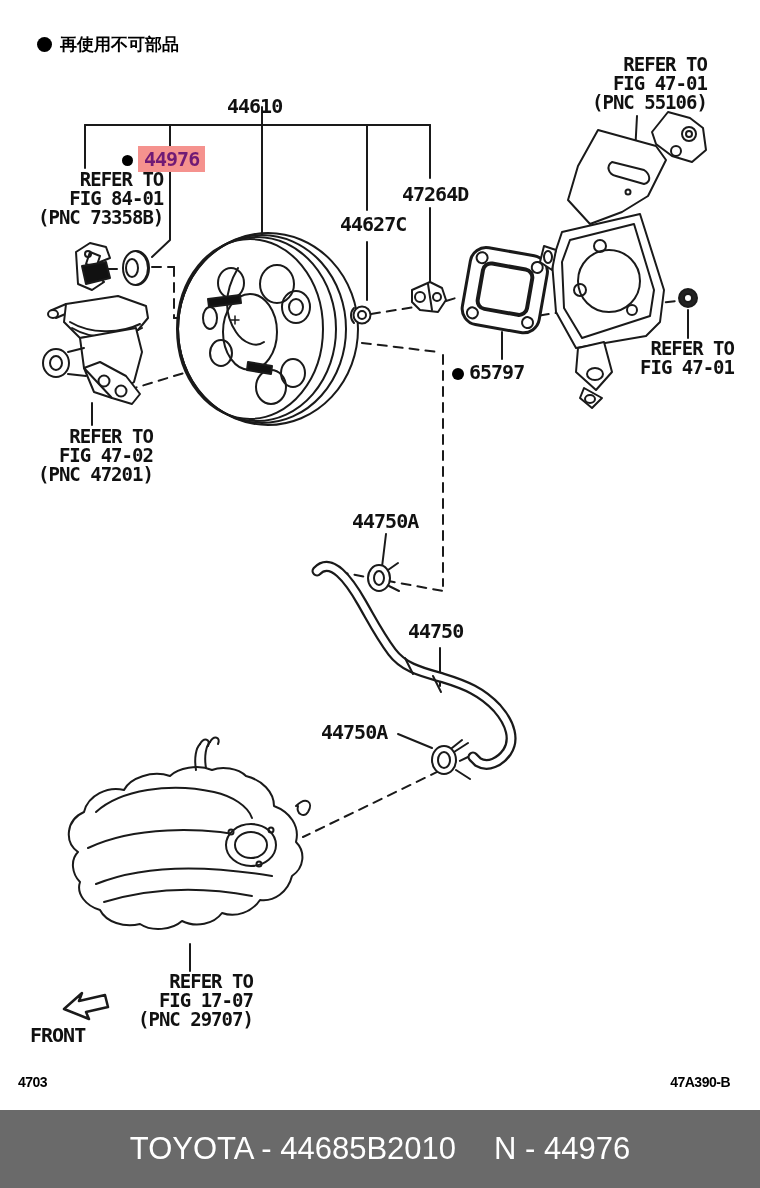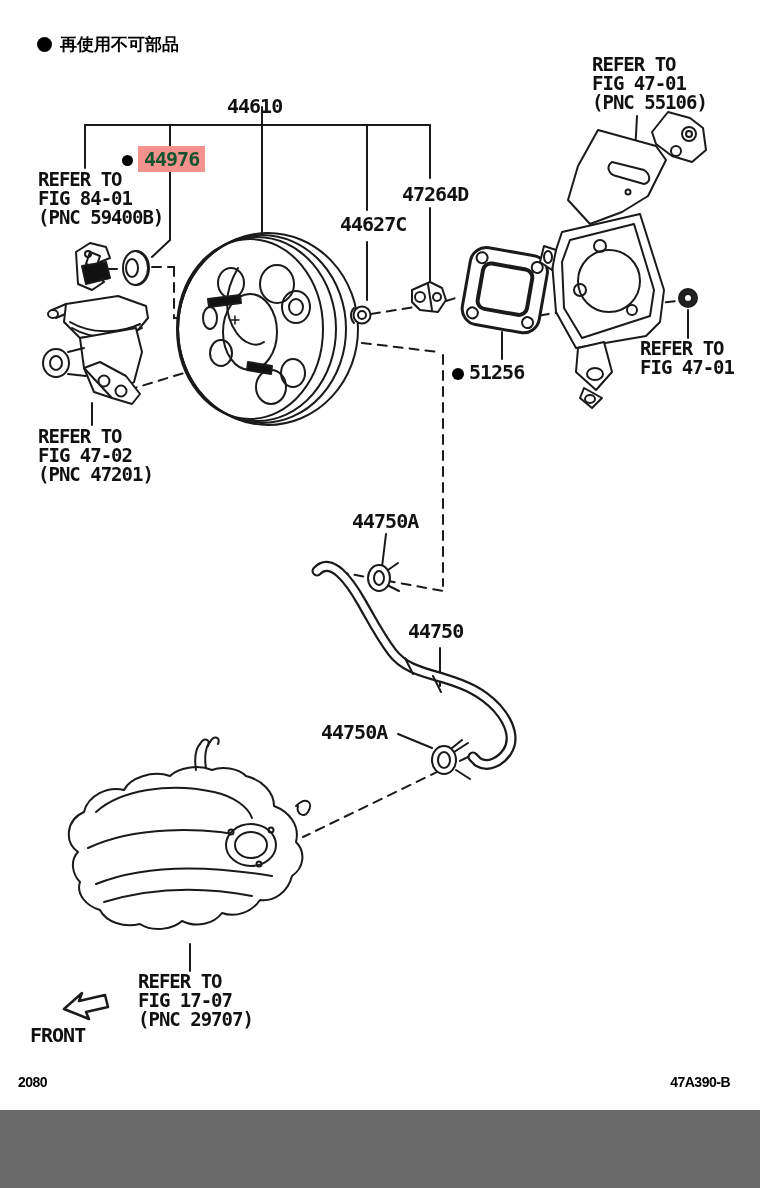--- a/index.html
+++ b/index.html
@@ -2,23 +2,23 @@
 <html><head>
 <meta charset="utf-8">
 <style>
   html,body{margin:0;padding:0;background:#fff;}
   .page{position:relative;width:760px;height:1188px;background:#ffffff;overflow:hidden;
         font-family:"DejaVu Sans Mono",monospace;}
   svg.art{position:absolute;left:0;top:0;}
   .lbl{position:absolute;font-family:"DejaVu Sans Mono",monospace;font-weight:bold;
        color:#111;letter-spacing:-1px;white-space:nowrap;}
   .pn{font-size:20px;line-height:22px;}
-  .ref{font-size:19px;line-height:19px;}
+  .ref{font-size:19px;line-height:19px;text-align:right;}
   .dot{position:absolute;background:#000;border-radius:50%;}
-  .hl{position:absolute;background:#f5928e;color:#14532d;font-family:"DejaVu Sans Mono",monospace;
+  .hl{position:absolute;background:#f5928e;color:#701a75;font-family:"DejaVu Sans Mono",monospace;
       font-weight:bold;font-size:20px;line-height:24px;padding:1px 6px;letter-spacing:-1px;}
   .note{position:absolute;left:60px;top:33px;font-family:"Liberation Sans","DejaVu Sans",sans-serif;
         font-weight:bold;font-size:17px;color:#000;}
   .front{position:absolute;left:30px;top:1023px;font-size:20px;letter-spacing:-1px;}
   .code{position:absolute;top:1074px;font-family:"Liberation Sans",sans-serif;font-weight:bold;
         font-size:14px;color:#000;letter-spacing:-0.5px;}
   .code.left{left:18px;}
   .code.right{right:30px;}
   .bar{position:absolute;left:0;top:1110px;width:760px;height:78px;background:#6a6a6a;
        display:flex;align-items:center;justify-content:center;gap:38px;
@@ -212,57 +212,59 @@
   <div class="note">再使用不可部品</div>
 
   <div class="lbl pn" style="left:227px;top:95px;">44610</div>
 
   <span class="dot" style="left:122px;top:155px;width:11px;height:11px;"></span>
   <div class="hl" style="left:138px;top:146px;">44976</div>
 
   <div class="lbl ref" style="left:38px;top:170px;">
     <div>REFER TO</div>
     <div>FIG 84-01</div>
-    <div>(PNC 59400B)</div>
+    <div>(PNC 73358B)</div>
   </div>
 
   <div class="lbl pn" style="left:402px;top:183px;">47264D</div>
   <div class="lbl pn" style="left:340px;top:213px;">44627C</div>
 
   <div class="lbl ref" style="left:592px;top:55px;">
     <div>REFER TO</div>
     <div>FIG 47-01</div>
     <div>(PNC 55106)</div>
   </div>
 
   <div class="lbl ref" style="left:640px;top:339px;">
     <div>REFER TO</div>
     <div>FIG 47-01</div>
   </div>
 
   <span class="dot" style="left:452px;top:368px;width:12px;height:12px;"></span>
-  <div class="lbl pn" style="left:469px;top:361px;">51256</div>
+  <div class="lbl pn" style="left:469px;top:361px;">65797</div>
 
   <div class="lbl ref" style="left:38px;top:427px;">
     <div>REFER TO</div>
     <div>FIG 47-02</div>
     <div>(PNC 47201)</div>
   </div>
 
   <div class="lbl pn" style="left:352px;top:510px;">44750A</div>
   <div class="lbl pn" style="left:408px;top:620px;">44750</div>
   <div class="lbl pn" style="left:321px;top:721px;">44750A</div>
 
   <div class="lbl ref" style="left:138px;top:972px;">
     <div>REFER TO</div>
     <div>FIG 17-07</div>
     <div>(PNC 29707)</div>
   </div>
 
   <div class="lbl front">FRONT</div>
 
-  <div class="code left">2080</div>
+  <div class="code left">4703</div>
   <div class="code right">47A390-B</div>
 
   <div class="bar">
+    <span>TOYOTA - 44685B2010</span>
+    <span>N - 44976</span>
   </div>
 
 </div>
 
 </body></html>

